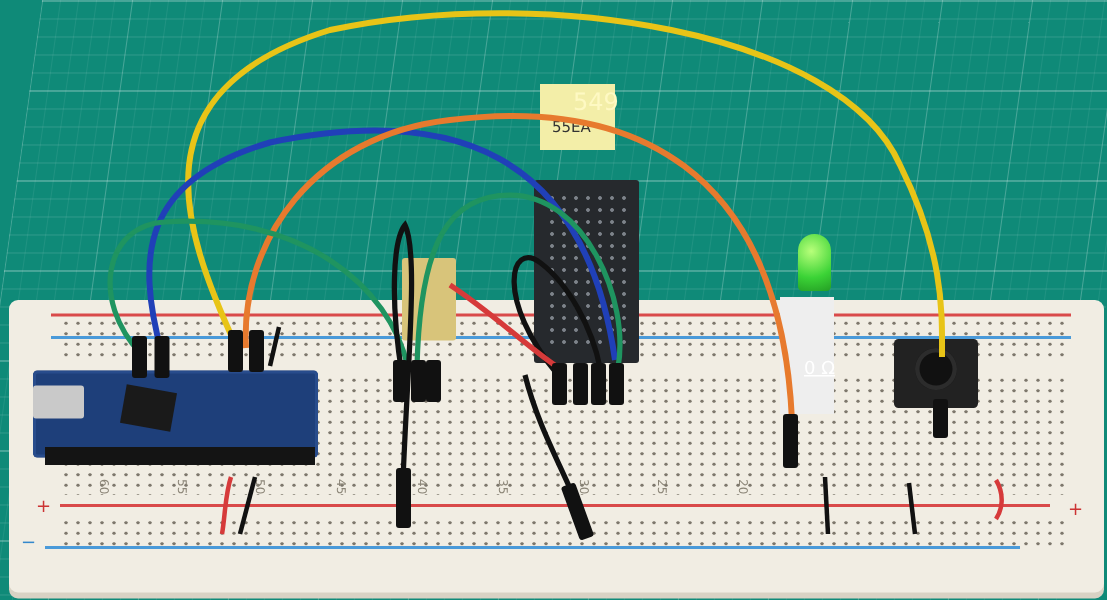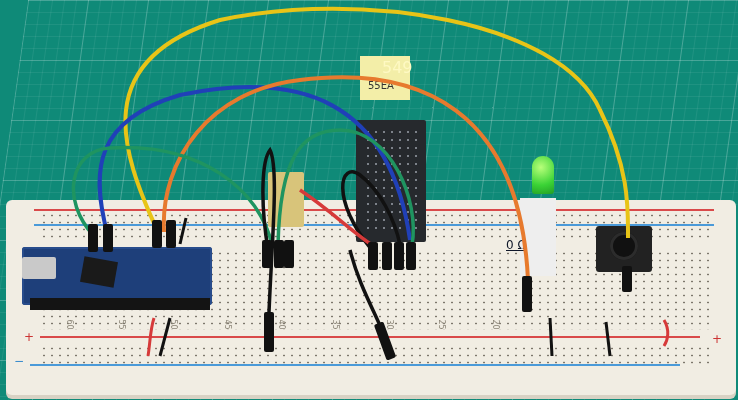--- a/index.html
+++ b/index.html
@@ -26,21 +26,21 @@
   .nano-chip { position:absolute; left:82px; top:259px; width:34px; height:26px; background:#1a1a1a; transform:rotate(10deg); }
   .usb { position:absolute; left:22px; top:257px; width:34px; height:22px; background:#c9c9c9; border-radius:2px; }
   .bt-module { position:absolute; left:356px; top:120px; width:70px; height:122px; background:#26292d; border-radius:2px; }
   .bt-module .pads { position:absolute; inset:8px; background-image: radial-gradient(#7d828a 1px, transparent 1.5px); background-size:8px 8px; }
   .note { position:absolute; left:360px; top:56px; width:50px; height:44px; background:#f3eea8; }
   .note-t1 { position:absolute; left:366px; top:58px; font-size:16px; color:#fef9c3;margin-left:16px; }
   .note-t2 { position:absolute; left:368px; top:80px; font-size:10px; color:#333; }
   .pcb-small { position:absolute; left:268px; top:172px; width:36px; height:55px; background:#d8c47a; border-radius:2px; }
   .led { position:absolute; left:532px; top:156px; width:22px; height:38px; background:radial-gradient(circle at 40% 30%, #b8ff7a, #3bd336 60%, #249e24); border-radius:11px 11px 3px 3px; }
   .led-holder { position:absolute; left:520px; top:198px; width:36px; height:78px; background:#eeeeee; }
-  .resist-label { position:absolute; left:506px; top:238px; font-size:12px; color:#0f172a;text-decoration:underline; }
+  .resist-label { position:absolute; left:536px; top:238px; font-size:12px; color:#ffffff;text-decoration:underline; }
   .button-base { position:absolute; left:596px; top:226px; width:56px; height:46px; background:#222; border-radius:3px; }
   .button-cap { position:absolute; left:610px; top:232px; width:28px; height:28px; background:#111; border-radius:50%; box-shadow: inset 0 0 0 3px #2c2c2c; }
   .pin-header { position:absolute; width:10px; height:28px; background:#111; border-radius:2px; }
   .wire { position:absolute; inset:0; }
   .plus { position:absolute; font-size:12px; color:#cc3333; }
   .minus { position:absolute; font-size:12px; color:#3388cc; }
   .num { position:absolute; font-size:8px; color:#8b8577; transform:rotate(90deg); }
 </style>
 </head>
 <body>

